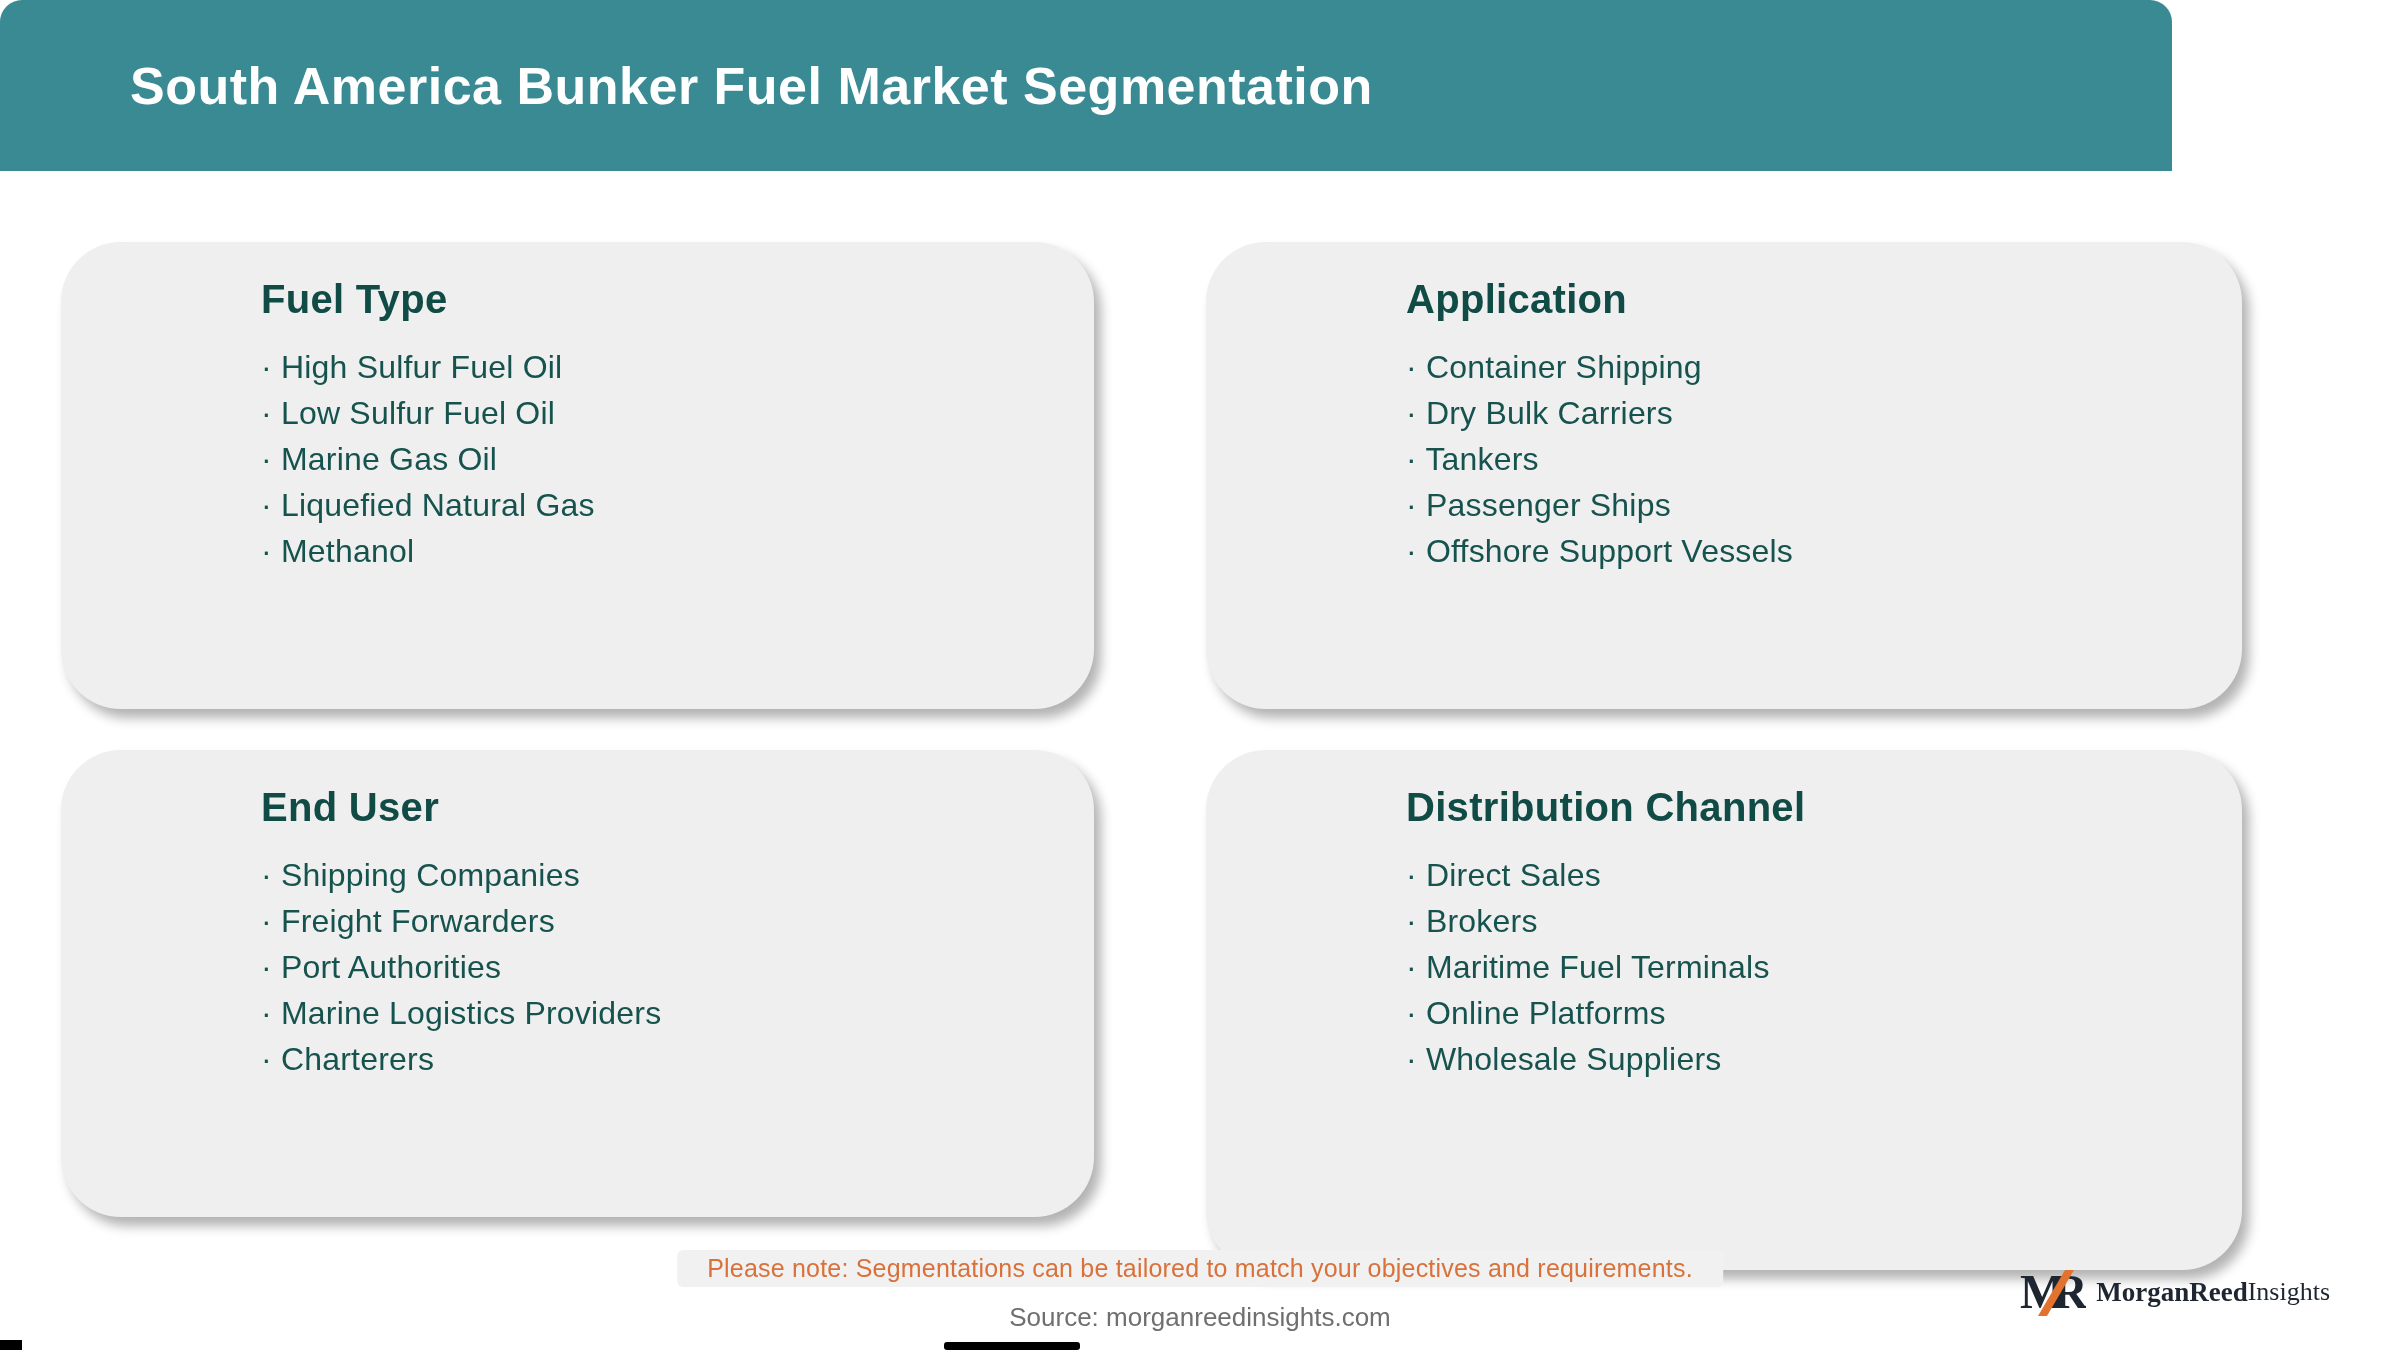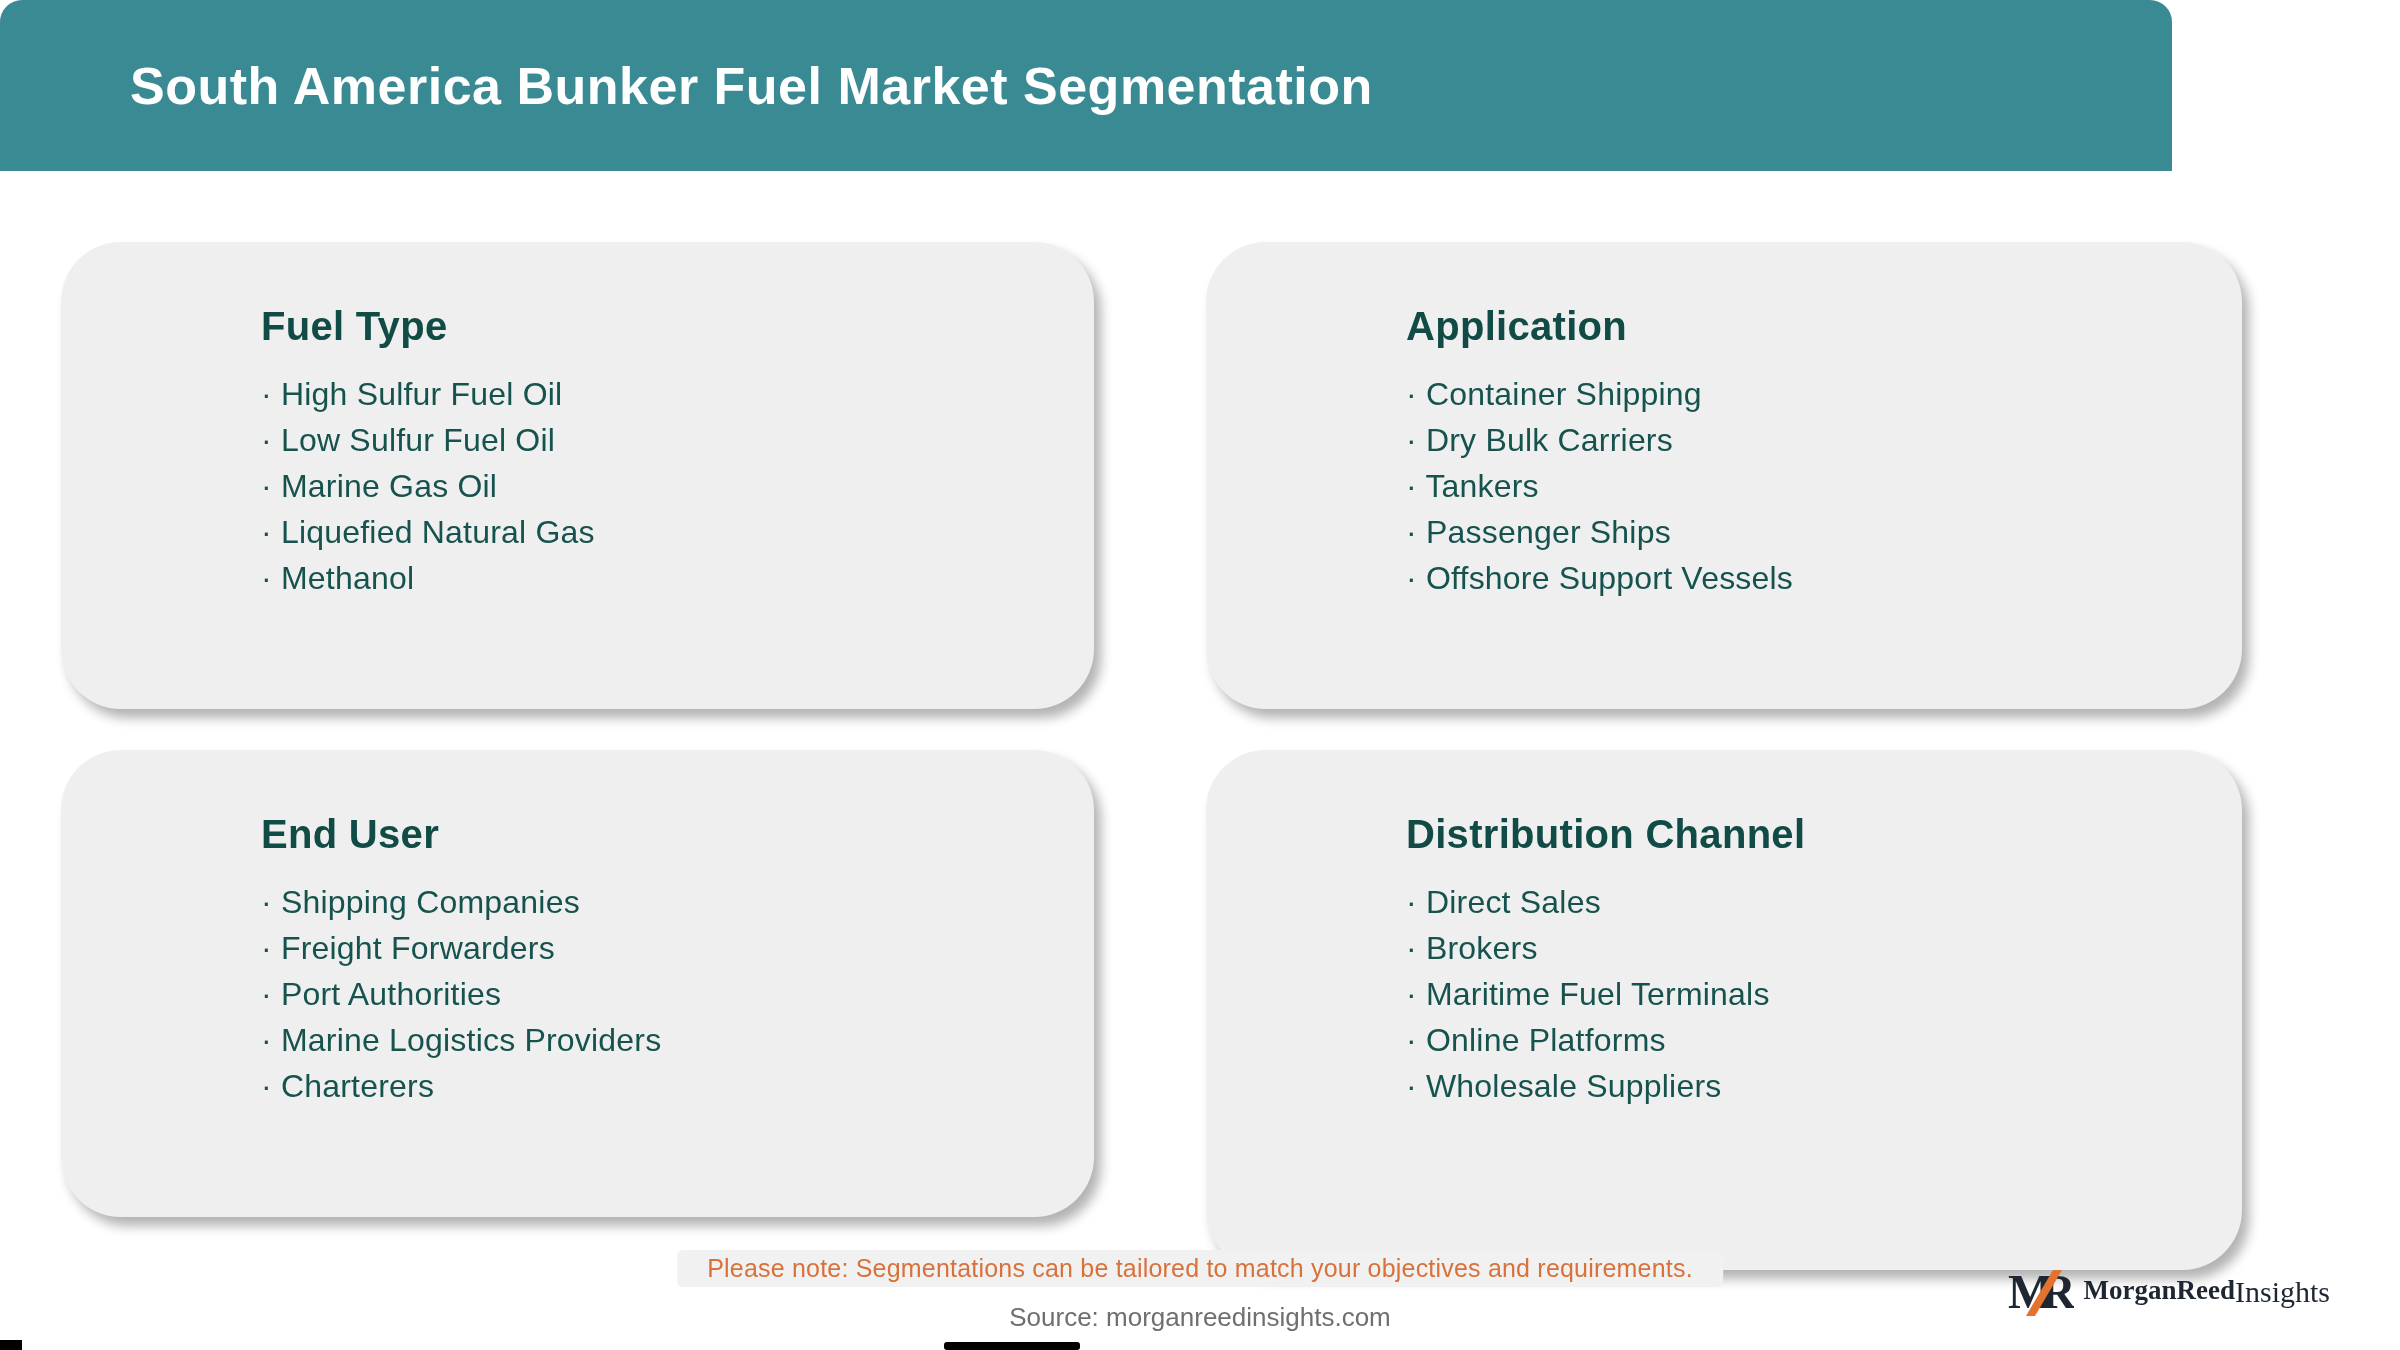--- a/index.html
+++ b/index.html
@@ -33,21 +33,21 @@
     font-weight: 700;
     letter-spacing: 0.5px;
   }
 
   
   .card {
     position: absolute;
     background: var(--card-bg);
     border-radius: 60px;
     box-shadow: 7px 9px 12px rgba(0,0,0,0.30);
-    padding: 62px 60px 40px 200px;
+    padding: 35px 60px 40px 200px;
   }
   .card-1 { left: 61px;  top: 242px; width: 1033px; height: 467px; }
   .card-2 { left: 1206px; top: 242px; width: 1036px; height: 467px; }
   .card-3 { left: 61px;  top: 750px; width: 1033px; height: 467px; }
   .card-4 { left: 1206px; top: 750px; width: 1036px; height: 520px; }
 
   .card h2 {
     color: var(--heading-text);
     font-size: 40px;
     font-weight: 700;
@@ -91,21 +91,21 @@
 
   
   .logo {
     position: absolute;
     right: 70px; top: 1266px;
     display: flex; align-items: center; gap: 10px;
   }
   .logo .mark { width: 66px; height: 52px; position: relative; }
   .logo .wordmark { display: flex; flex-direction: row; line-height: 1.05; }
   .logo .wordmark .name  { color: #1E2631; font-weight: 700; font-size: 27px; font-family: "Liberation Serif", serif; }
-  .logo .wordmark .tag   { color: #1E2631; font-size: 30px; font-family: "Liberation Serif", serif; }
+  .logo .wordmark .tag   { color: #1E2631; font-size: 26px; font-family: "Liberation Serif", serif; }
 
   
   .artifact { position: absolute; background: #000000; }
   .artifact-left   { left: 0px;   top: 1340px; width: 22px;  height: 10px; }
   .artifact-center { left: 944px; top: 1342px; width: 136px; height: 8px; border-radius: 3px; }
 </style>
 </head>
 <body>
 
 <div class="stage">

